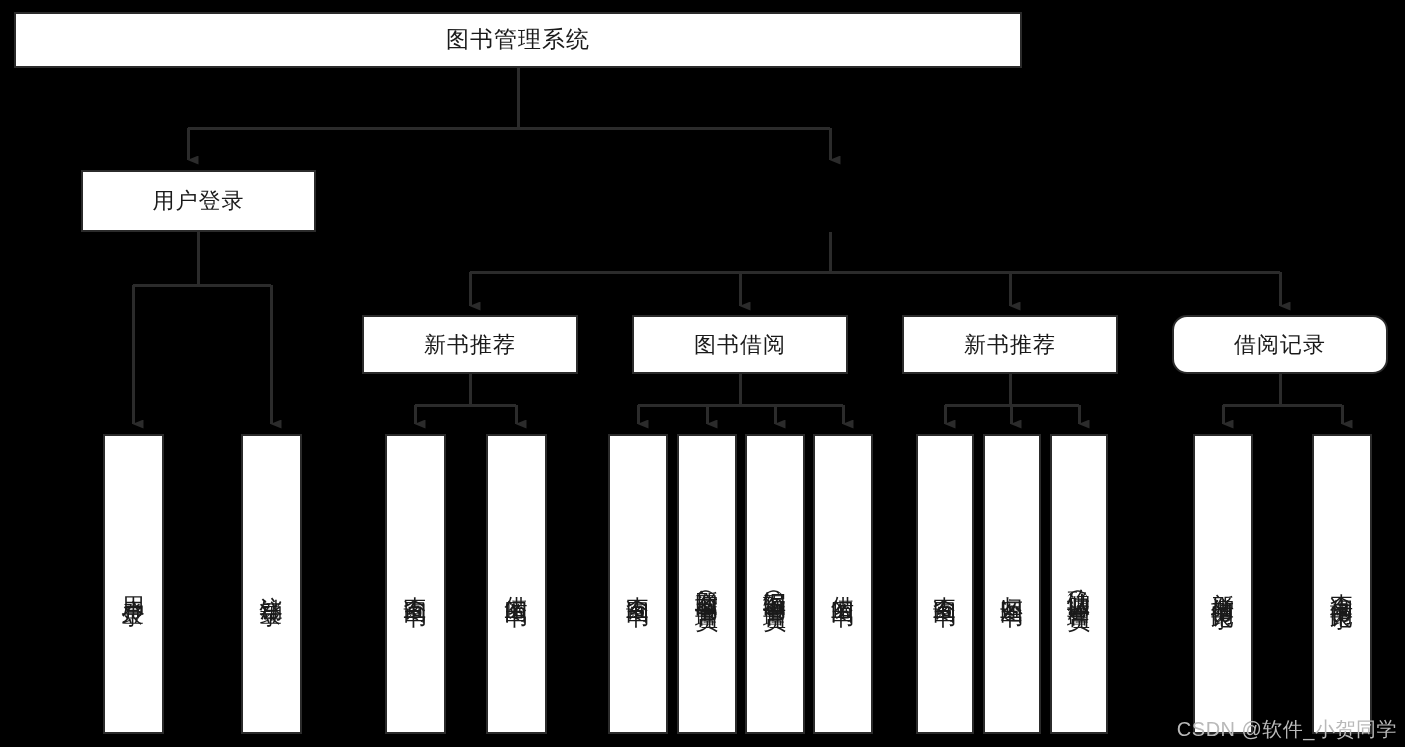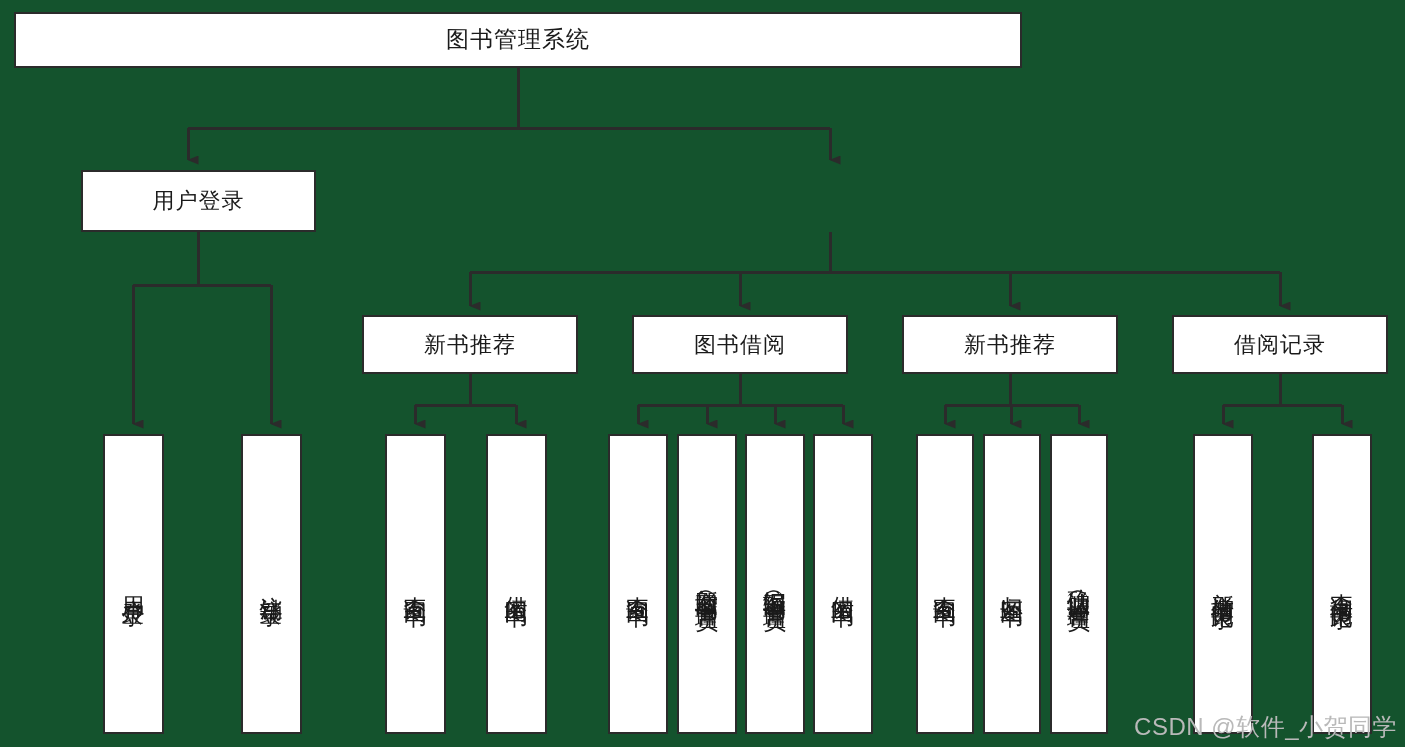--- a/index.html
+++ b/index.html
@@ -1,21 +1,21 @@
 <!DOCTYPE html>
 <html><head>
 <meta charset="utf-8">
 <style>
   html,body{margin:0;padding:0;background:#ffffff;}
   body{
     width:1405px;height:747px;
     font-family:"Liberation Sans","DejaVu Sans",sans-serif;
     overflow:hidden;
   }
-  #stage{position:relative;width:1405px;height:747px;background:#14532d;}
+  #stage{position:relative;width:1405px;height:747px;background:#000000;}
   svg#wires{position:absolute;left:0;top:0;width:1405px;height:747px;pointer-events:none;}
 
   .node{
     position:absolute;
     box-sizing:border-box;
     background:#ffffff;
     border:2.5px solid #2b2b2b;
     display:flex;
     align-items:center;
     justify-content:center;
@@ -43,21 +43,21 @@
     line-height:1.05;
     letter-spacing:3px;
     white-space:nowrap;
     max-height:280px;
   }
   .v-node.tall .label{max-height:288px;}
 
   #watermark{
     position:absolute;
     right:8px;bottom:4px;
-    font-size:24px;
+    font-size:20px;
     color:#b9b9b9;
     letter-spacing:.5px;
     white-space:nowrap;
     user-select:none;
   }
 </style>
 </head>
 <body>
 
 <div id="stage">
@@ -123,21 +123,21 @@
 
   <div class="node h-node" style="left:632px;top:315px;width:216px;height:59px;">
     <span class="label">图书借阅</span>
   </div>
   <div class="node h-node" style="left:362px;top:315px;width:216px;height:59px;">
     <span class="label">新书推荐</span>
   </div>
   <div class="node h-node" style="left:902px;top:315px;width:216px;height:59px;">
     <span class="label">新书推荐</span>
   </div>
-  <div class="node h-node" style="left:1172px;top:315px;width:216px;height:59px;">
+  <div class="node h-node" style="left:1172px;top:315px;width:216px;height:59px;border-radius:15px;">
     <span class="label">借阅记录</span>
   </div>
 
   <div class="node v-node" style="left:103px;top:434px;width:61px;height:300px;">
     <span class="label">用户登录</span>
   </div>
   <div class="node v-node" style="left:241px;top:434px;width:61px;height:300px;">
     <span class="label">注销登录</span>
   </div>
 

